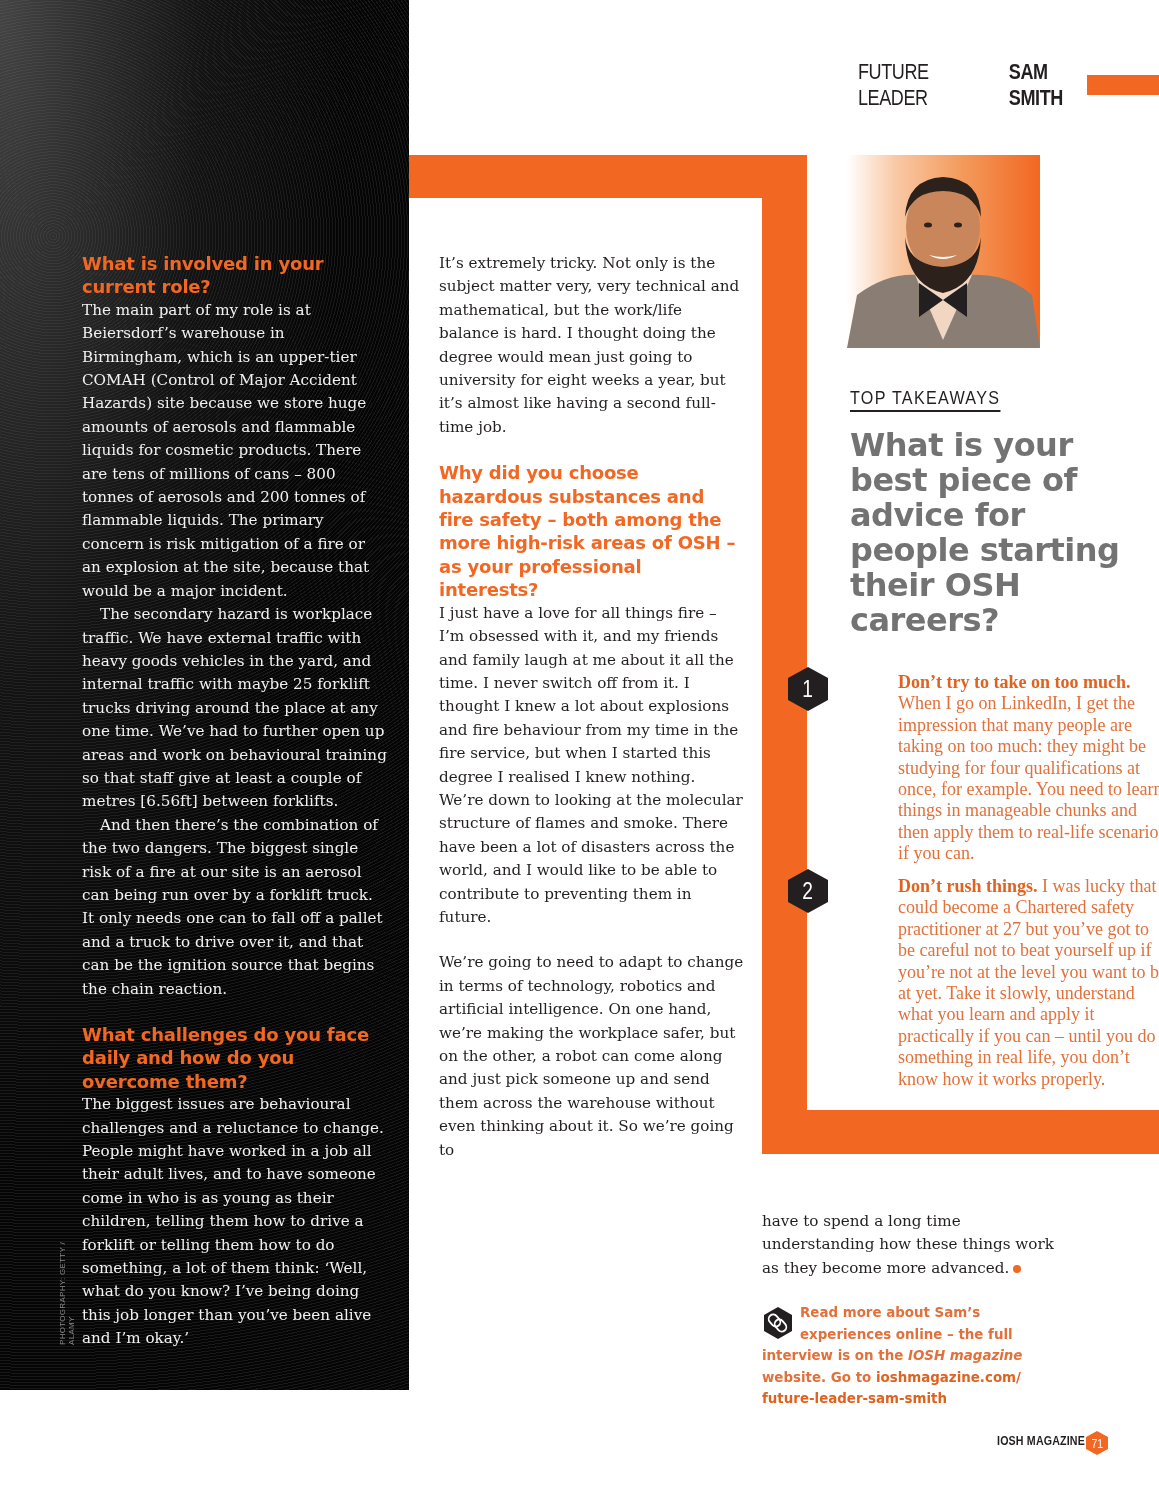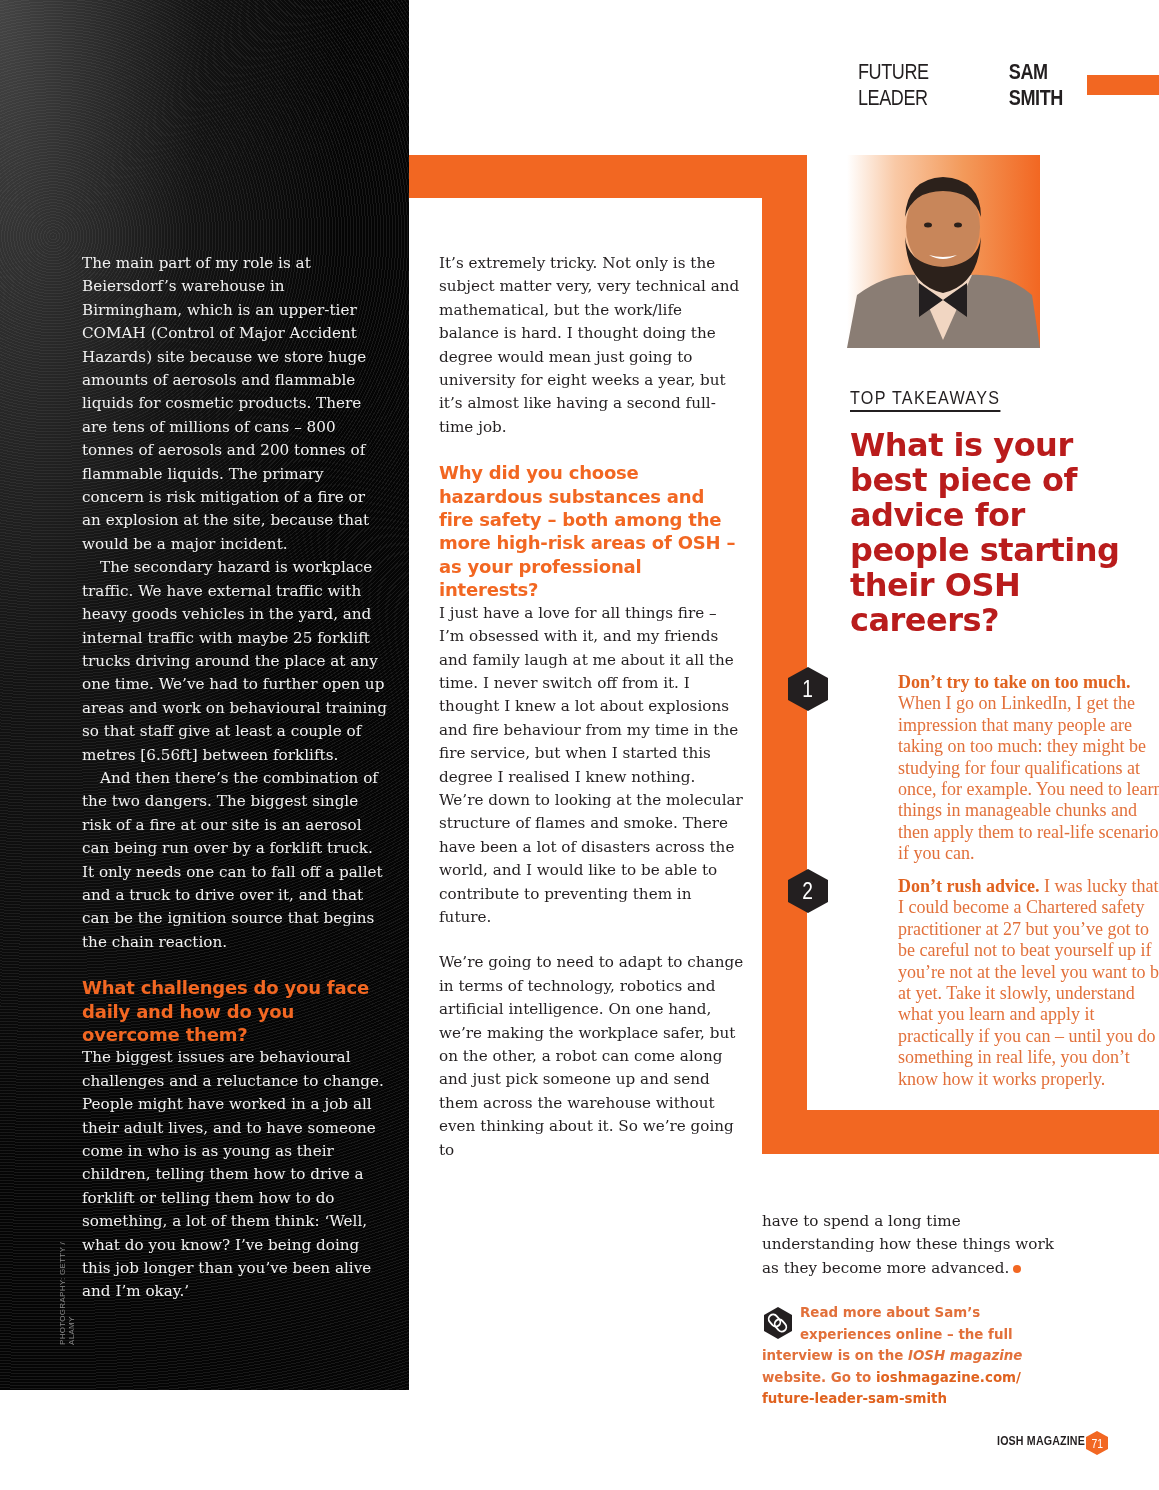--- a/index.html
+++ b/index.html
@@ -58,21 +58,21 @@
 
   .takeaways-label {
     position: absolute; left: 850px; top: 387px;
     font-family: "Liberation Sans", sans-serif; font-size: 19px; letter-spacing: 1.5px; color: #231f20;
     border-bottom: 2px solid #231f20; padding-bottom: 1px;
     transform: scaleX(0.85); transform-origin: left top;
   }
   .takeaways-q {
     position: absolute; left: 850px; top: 428px; width: 300px;
     font-family: "DejaVu Sans", sans-serif; font-weight: bold; font-size: 32px; line-height: 35px;
-    color: #b91c1c; letter-spacing: -0.5px;
+    color: #737373; letter-spacing: -0.5px;
   }
 
   .tip { position: absolute; left: 898px; width: 270px; font-family: Liberation Serif, serif; font-size: 18px; line-height: 21.4px; color: #e2703a; }
   .tip b { color: #e0621f; }
   .tip-1 { top: 672px; }
   .tip-2 { top: 876px; }
 
   .hex {
     position: absolute; width: 44px; height: 46px; display: flex; align-items: center; justify-content: center;
   }
@@ -122,20 +122,21 @@
     <path d="M58 82 Q60 130 96 138 Q132 130 134 82 Q130 110 96 112 Q62 110 58 82 Z" fill="#2c211b"></path>
     <path d="M58 62 Q60 24 96 22 Q134 24 134 62 Q126 36 96 36 Q66 36 58 62 Z" fill="#2c211b"></path>
     <path d="M82 100 Q96 108 110 100 Q96 104 82 100 Z" fill="#ffffff"></path>
     <ellipse cx="81" cy="70" rx="4" ry="2.5" fill="#2c211b"></ellipse>
     <ellipse cx="111" cy="70" rx="4" ry="2.5" fill="#2c211b"></ellipse>
   </svg>
 </div>
 
 <div class="col col-left">
   <div class="gap"></div>
+  <h3>What is involved in your current role?</h3>
   <p>The main part of my role is at Beiersdorf’s warehouse in Birmingham, which is an upper-tier COMAH (Control of Major Accident Hazards) site because we store huge amounts of aerosols and flammable liquids for cosmetic products. There are tens of millions of cans – 800 tonnes of aerosols and 200 tonnes of flammable liquids. The primary concern is risk mitigation of a fire or an explosion at the site, because that would be a major incident.</p>
   <p class="indent">The secondary hazard is workplace traffic. We have external traffic with heavy goods vehicles in the yard, and internal traffic with maybe 25 forklift trucks driving around the place at any one time. We’ve had to further open up areas and work on behavioural training so that staff give at least a couple of metres [6.56ft] between forklifts.</p>
   <p class="indent">And then there’s the combination of the two dangers. The biggest single risk of a fire at our site is an aerosol can being run over by a forklift truck. It only needs one can to fall off a pallet and a truck to drive over it, and that can be the ignition source that begins the chain reaction.</p>
   <div class="gap"></div>
   <h3>What challenges do you face daily and how do you overcome them?</h3>
   <p>The biggest issues are behavioural challenges and a reluctance to change. People might have worked in a job all their adult lives, and to have someone come in who is as young as their children, telling them how to drive a forklift or telling them how to do something, a lot of them think: ‘Well, what do you know? I’ve being doing this job longer than you’ve been alive and I’m okay.’</p>
 </div>
 
 <div class="photo-credit">PHOTOGRAPHY: GETTY / ALAMY</div>
 
@@ -163,21 +164,21 @@
   <span>When I go on LinkedIn, I get the impression that many people are taking on too much: they might be studying for four qualifications at once, for example. You need to learn things in manageable chunks and then apply them to real-life scenarios if you can.</span>
 </div>
 
 <div class="hex hex-2">
   <svg width="44" height="46" viewBox="0 0 44 46">
       <polygon points="22,1 42,12 42,34 22,45 2,34 2,12" fill="#231f20"></polygon>
     </svg>
   <span>2</span>
 </div>
 <div class="tip tip-2">
-  <b>Don’t rush advice.</b>
+  <b>Don’t rush things.</b>
   <span>I was lucky that I could become a Chartered safety practitioner at 27 but you’ve got to be careful not to beat yourself up if you’re not at the level you want to be at yet. Take it slowly, understand what you learn and apply it practically if you can – until you do something in real life, you don’t know how it works properly.</span>
 </div>
 
 <div class="col col-right-cont">
   <p><span>have to spend a long time understanding how these things work as they become more advanced.</span><span class="end-dot"></span></p>
 </div>
 
 <div class="readmore">
   <span class="link-hex">
     <svg width="32" height="34" viewBox="0 0 32 34">

